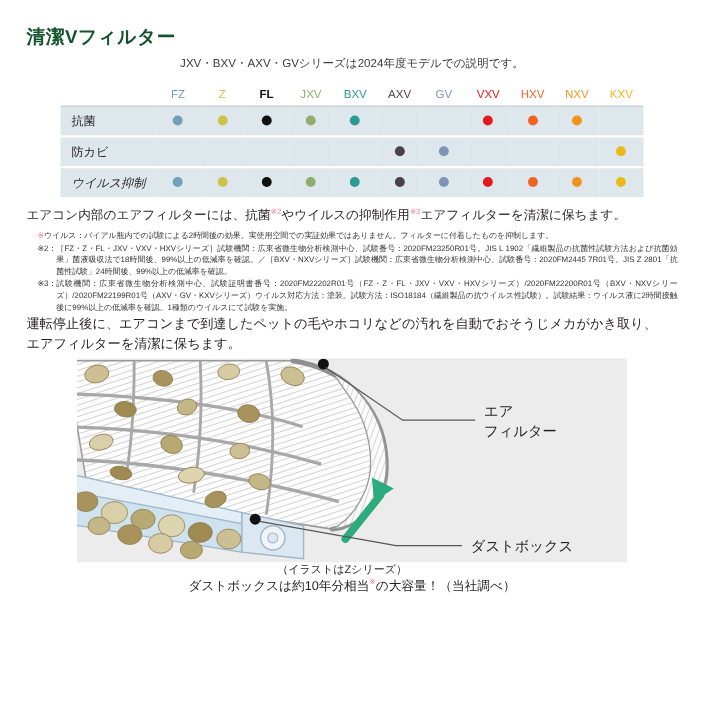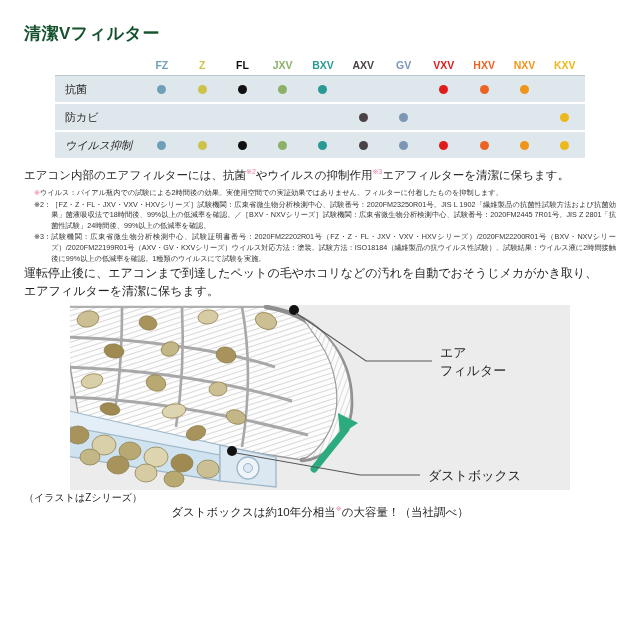--- a/index.html
+++ b/index.html
@@ -47,21 +47,21 @@
     table-layout: fixed;
     font-size: 10px;
   }
   .ftable th, .ftable td {
     padding: 0;
     margin: 0;
   }
   .ftable thead th {
     height: 20px;
     vertical-align: middle;
-    font-weight: bold;
+    font-weight: normal;
     font-size: 10.5px;
     text-align: center;
     border-bottom: 1px solid #b9c6cc;
     background: #ffffff;
   }
   .ftable thead th.lbl-head {
     border-bottom: 1px solid #b9c6cc;
   }
   .ftable tbody tr {
     background: #dde7ec;
@@ -148,21 +148,21 @@
   .illus-wrap {
     position: relative;
     width: 500px;
     height: 185px;
     margin: 0 auto;
     background: #ececec;
     overflow: hidden;
   }
   .illus-wrap svg { display: block; }
   .caption-right {
-    text-align: left;
+    text-align: center;
     font-size: 10px;
     color: #231f20;
     margin: 1px 18px 0 0;
     line-height: 14px;
   }
   .caption-center {
     text-align: center;
     font-size: 11.5px;
     color: #231f20;
     line-height: 15px;
@@ -170,20 +170,21 @@
   }
 </style>
 </head>
 <body>
 
 <div class="page">
 
   <h1 class="title">清潔Vフィルター</h1>
 
   <div class="subtitle">
+    <div>JXV・BXV・AXV・GVシリーズは2024年度モデルでの説明です。</div>
   </div>
 
   <table class="ftable">
     <colgroup>
       <col class="col-label">
       <col class="col-cell">
         <col class="col-cell">
         <col class="col-cell">
         <col class="col-cell">
       <col class="col-cell">

